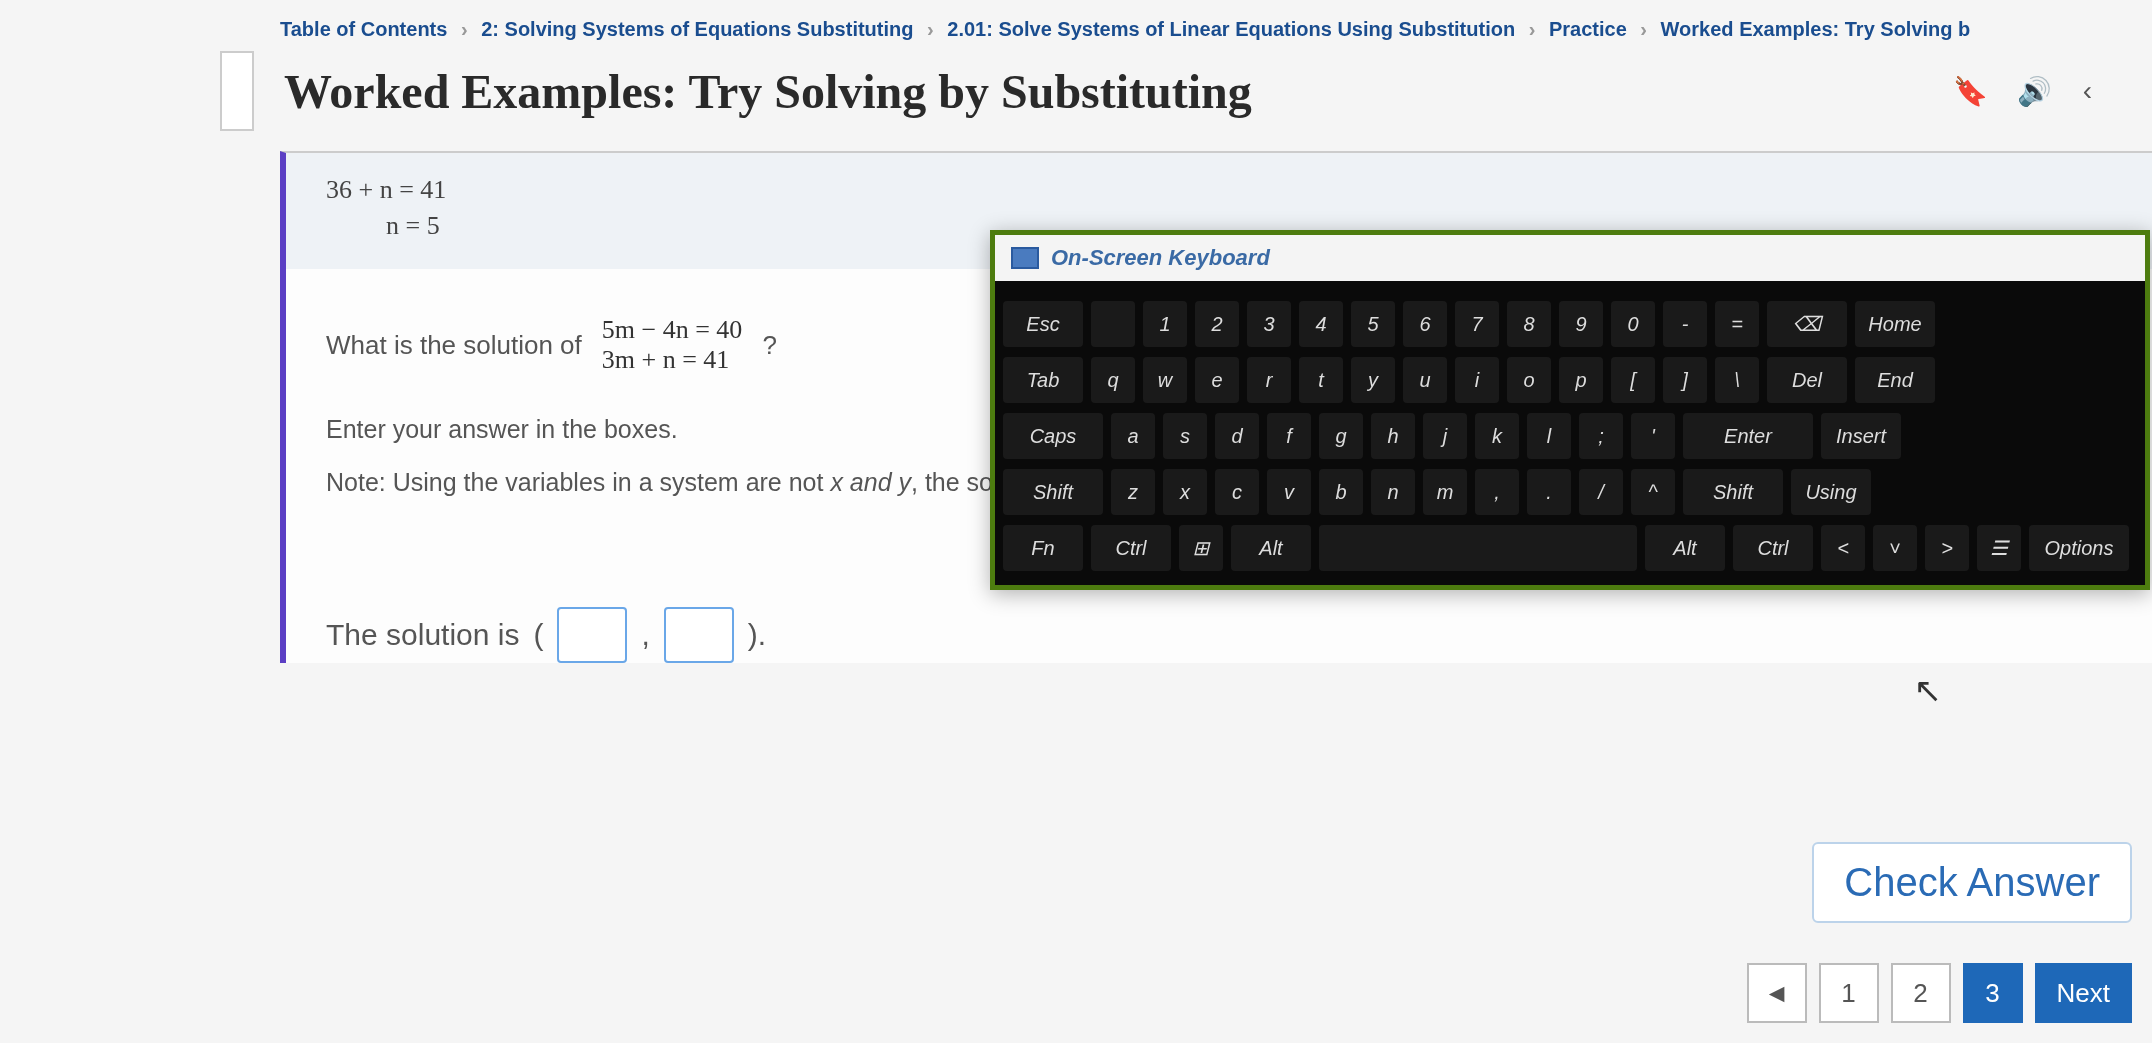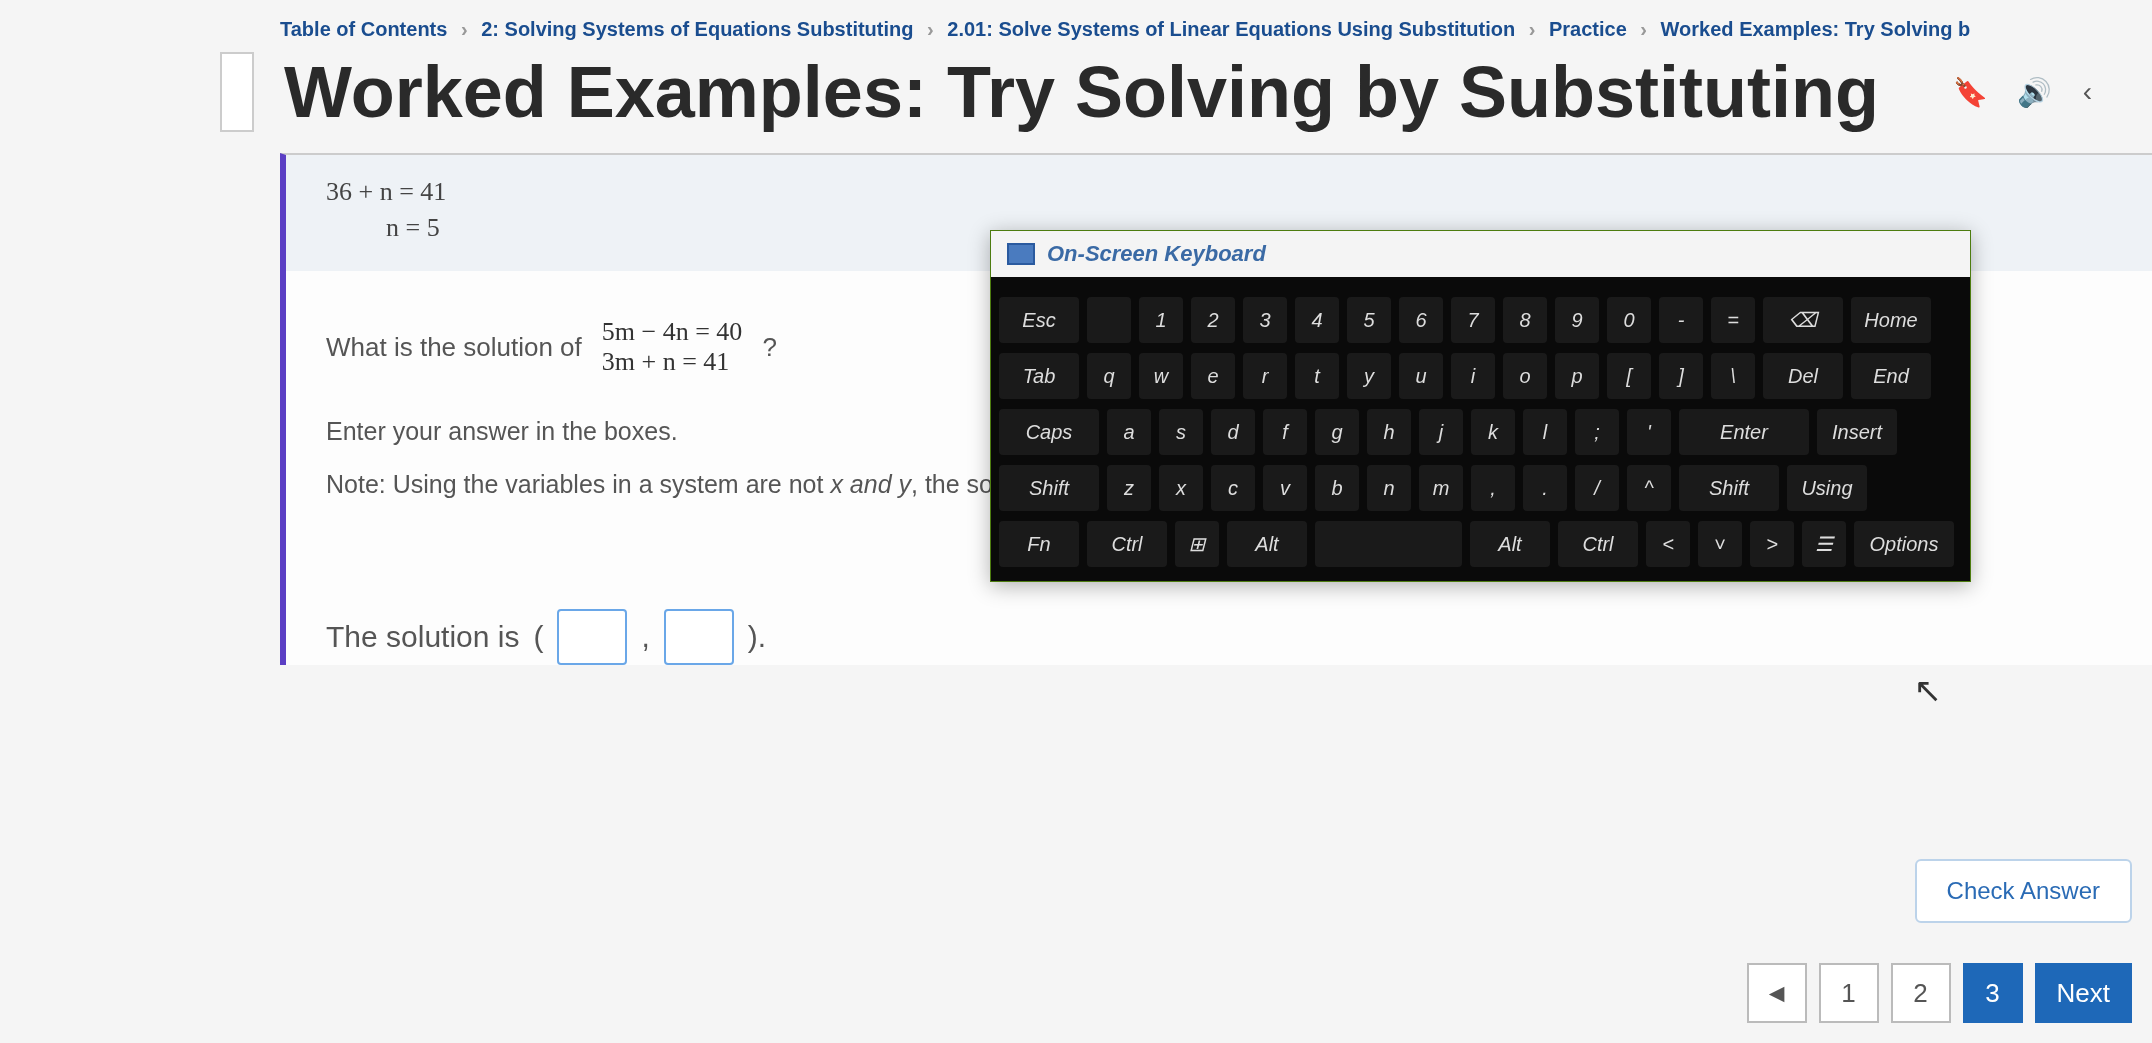--- a/index.html
+++ b/index.html
@@ -26,24 +26,25 @@
   }
   .bookmark-strip {
     width: 34px;
     height: 80px;
     background: #fff;
     border: 2px solid #ccc;
     margin-right: 30px;
     position: relative;
   }
   .page-title {
-    font-size: 72px;
+    font-size: 48px;
     font-weight: 600;
     color: #2a2a2a;
     flex: 1;
+    font-family: Liberation Serif, serif;
   }
   .title-tools {
     display: flex;
     align-items: center;
     gap: 30px;
     margin-right: 20px;
   }
   .tool-icon { font-size: 28px; color: #555; }
   .content-wrap {
     margin-left: 280px;
@@ -97,21 +98,21 @@
   .footer-row {
     position: absolute;
     bottom: 20px;
     right: 20px;
     display: flex;
     flex-direction: column;
     align-items: flex-end;
     gap: 40px;
   }
   .check-btn {
-    font-size: 24px;
+    font-size: 40px;
     color: #2a6bb5;
     background: #fff;
     border: 2px solid #bcd3ea;
     padding: 16px 30px;
     border-radius: 6px;
   }
   .pager {
     display: flex;
     gap: 12px;
     align-items: center;
@@ -136,24 +137,24 @@
     background: #1e68b8;
     border-color: #1e68b8;
     color: #fff;
     padding: 0 20px;
   }
   
   .osk {
     position: absolute;
     top: 230px;
     left: 990px;
-    width: 981px;
+    width: 1160px;
     background: #fff;
     box-shadow: 0 4px 20px rgba(0,0,0,0.3);
-    border: 1px solid #4d7c0f;
+    border: 5px solid #4d7c0f;
   }
   .osk-title {
     display: flex;
     align-items: center;
     gap: 12px;
     padding: 10px 16px;
     background: #f4f4f4;
     font-size: 22px;
     color: #3a6aa5;
     font-weight: 600;

